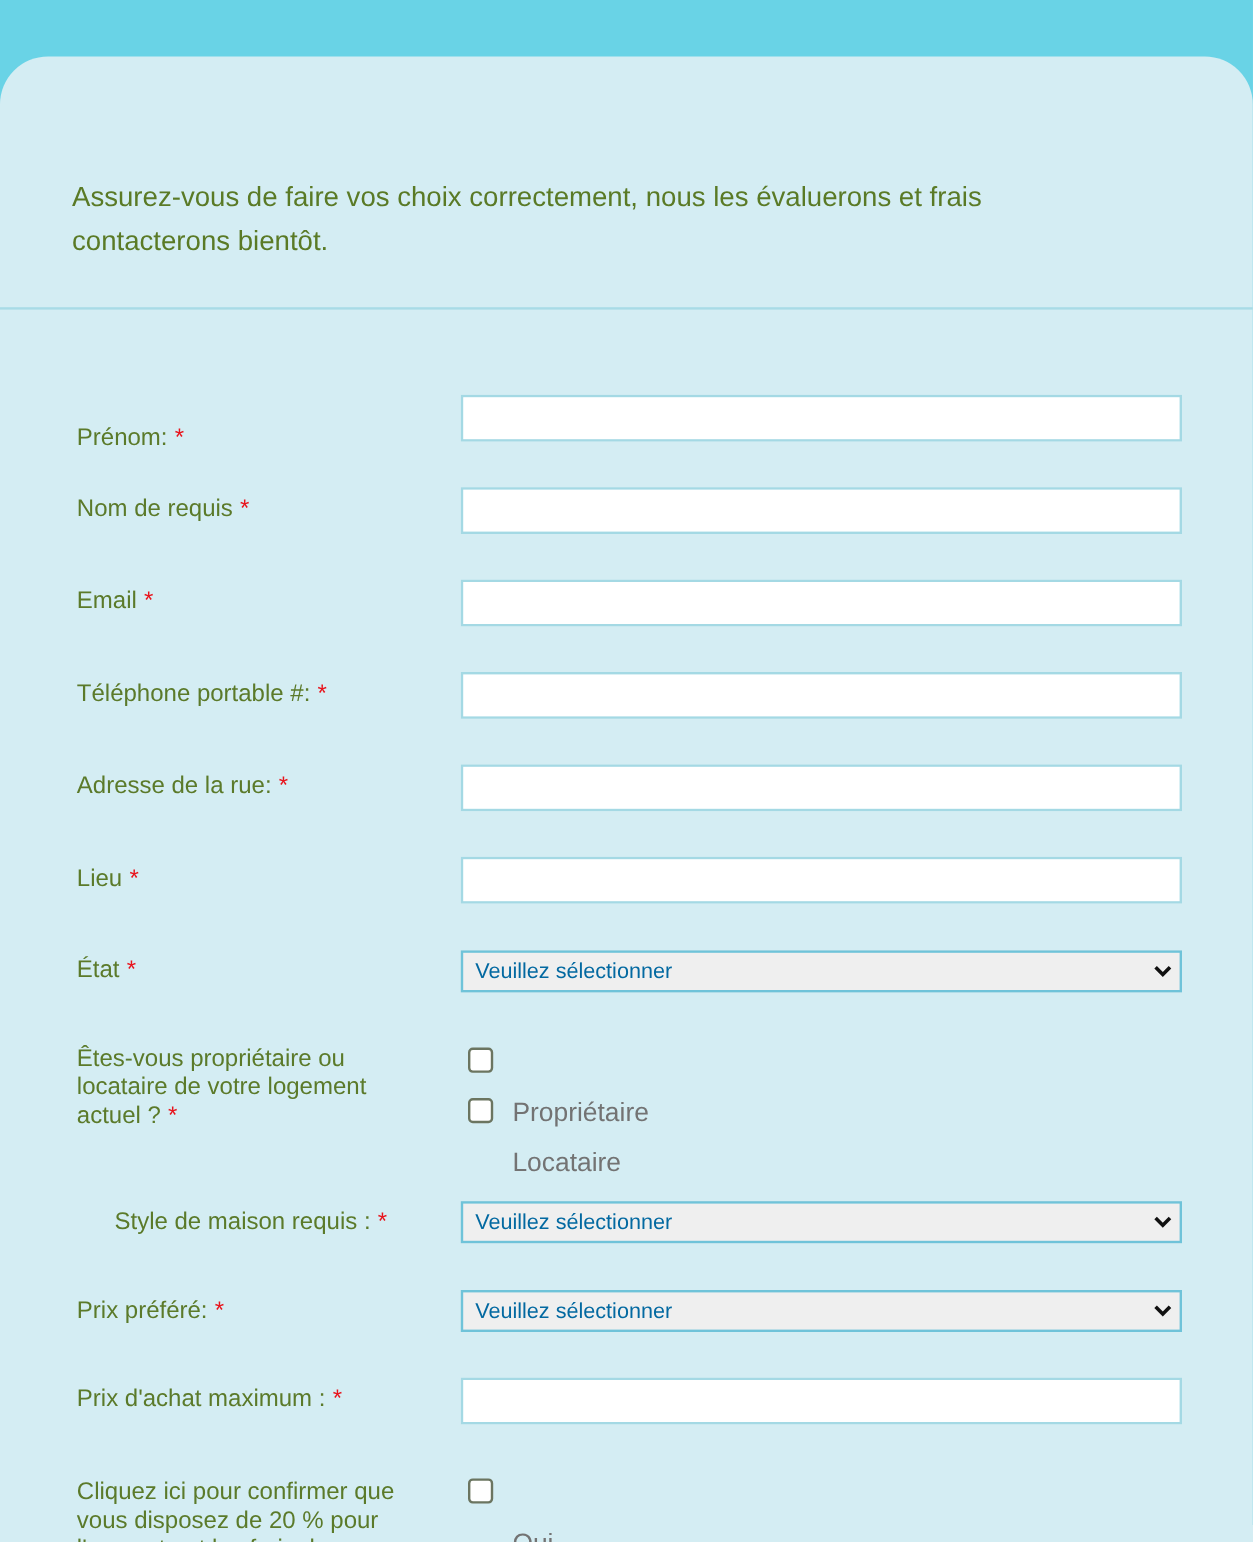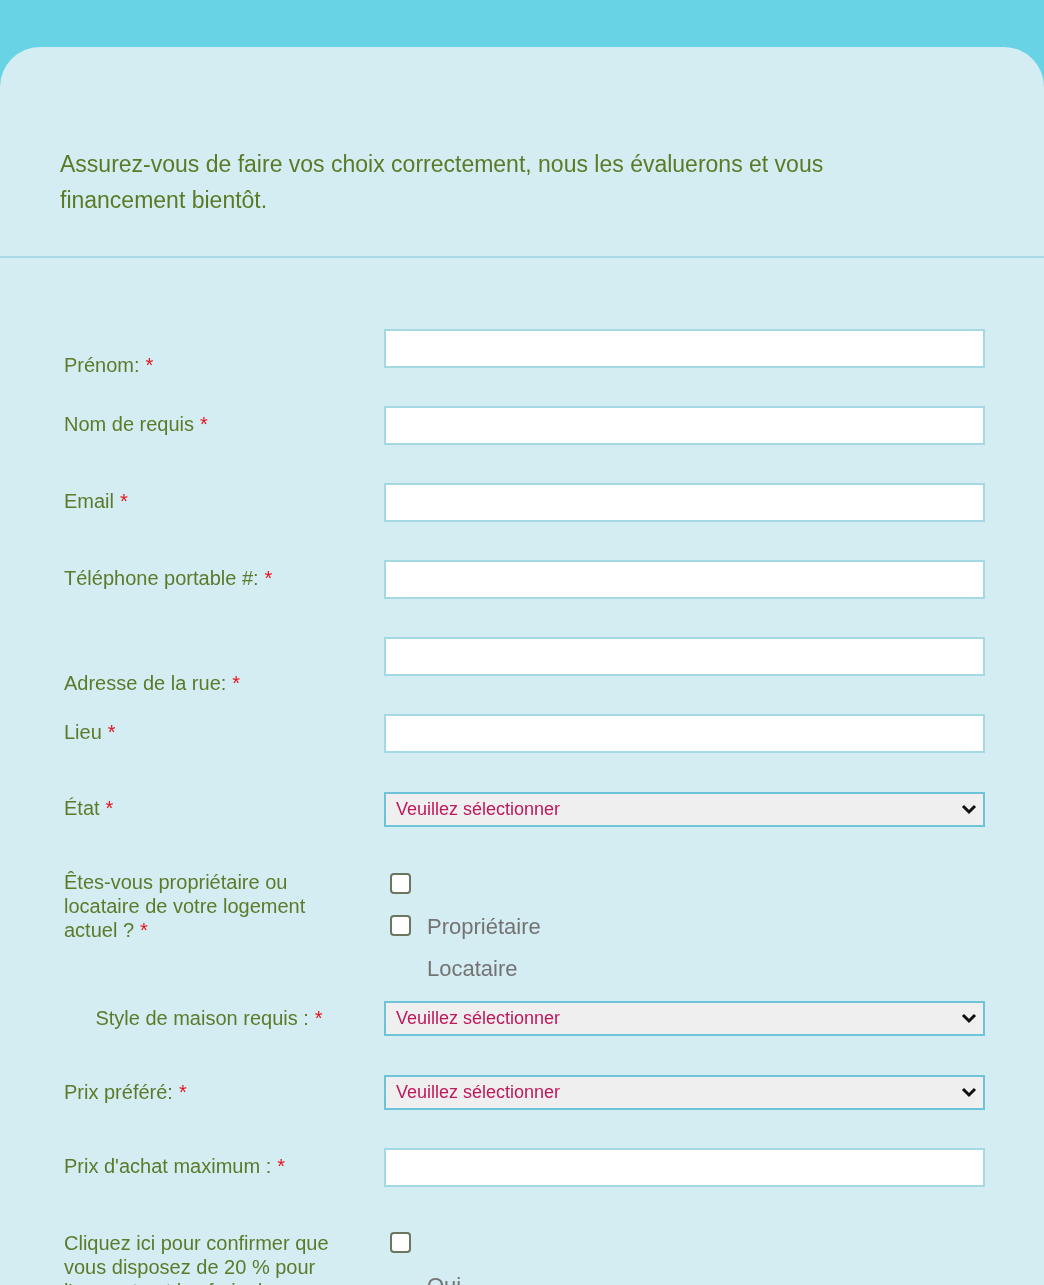--- a/index.html
+++ b/index.html
@@ -71,21 +71,21 @@
       outline: none;
     }
     .select {
       position: absolute;
       left: 384px;
       width: 601px;
       height: 35px;
       background: #efefef;
       border: 2px solid #6fc3d9;
       font-size: 18px;
-      color: #be185d;
+      color: #0369a1;
       line-height: 31px;
       padding-left: 10px;
     }
     .select .chev {
       position: absolute;
       right: 6px;
       top: 9px;
       width: 16px;
       height: 12px;
     }
@@ -111,21 +111,21 @@
       color: #737373;
       white-space: nowrap;
       margin-top: 48px;
     }
   </style>
 </head>
 <body>
 
 <div class="card">
   <div class="header">
-    <div class="subtitle">Assurez-vous de faire vos choix correctement, nous les évaluerons et vous financement bientôt.</div>
+    <div class="subtitle">Assurez-vous de faire vos choix correctement, nous les évaluerons et frais contacterons bientôt.</div>
   </div>
 
   <div class="row" style="top:282px;">
     <div class="label" style="top:24px;"><span>Prénom:</span><span class="req">*</span></div>
     <input class="text-input" style="top: 0px;" type="text" value="">
   </div>
 
   <div class="row" style="top:359px;">
     <div class="label" style="top:6px;"><span>Nom de requis</span><span class="req">*</span></div>
     <input class="text-input" style="top: 0px;" type="text" value="">
@@ -135,21 +135,21 @@
     <div class="label" style="top:6px;"><span>Email</span><span class="req">*</span></div>
     <input class="text-input" style="top: 0px;" type="text" value="">
   </div>
 
   <div class="row" style="top:513px;">
     <div class="label" style="top:6px;"><span>Téléphone portable #:</span><span class="req">*</span></div>
     <input class="text-input" style="top: 0px;" type="text" value="">
   </div>
 
   <div class="row" style="top:590px;">
-    <div class="label" style="top:6px;margin-top:28px;"><span>Adresse de la rue:</span><span class="req">*</span></div>
+    <div class="label" style="top:6px;"><span>Adresse de la rue:</span><span class="req">*</span></div>
     <input class="text-input" style="top: 0px;" type="text" value="">
   </div>
 
   <div class="row" style="top:667px;">
     <div class="label" style="top:6px;"><span>Lieu</span><span class="req">*</span></div>
     <input class="text-input" style="top: 0px;" type="text" value="">
   </div>
 
   <div class="row" style="top:745px;">
     <div class="label" style="top:4px;"><span>État</span><span class="req">*</span></div>

